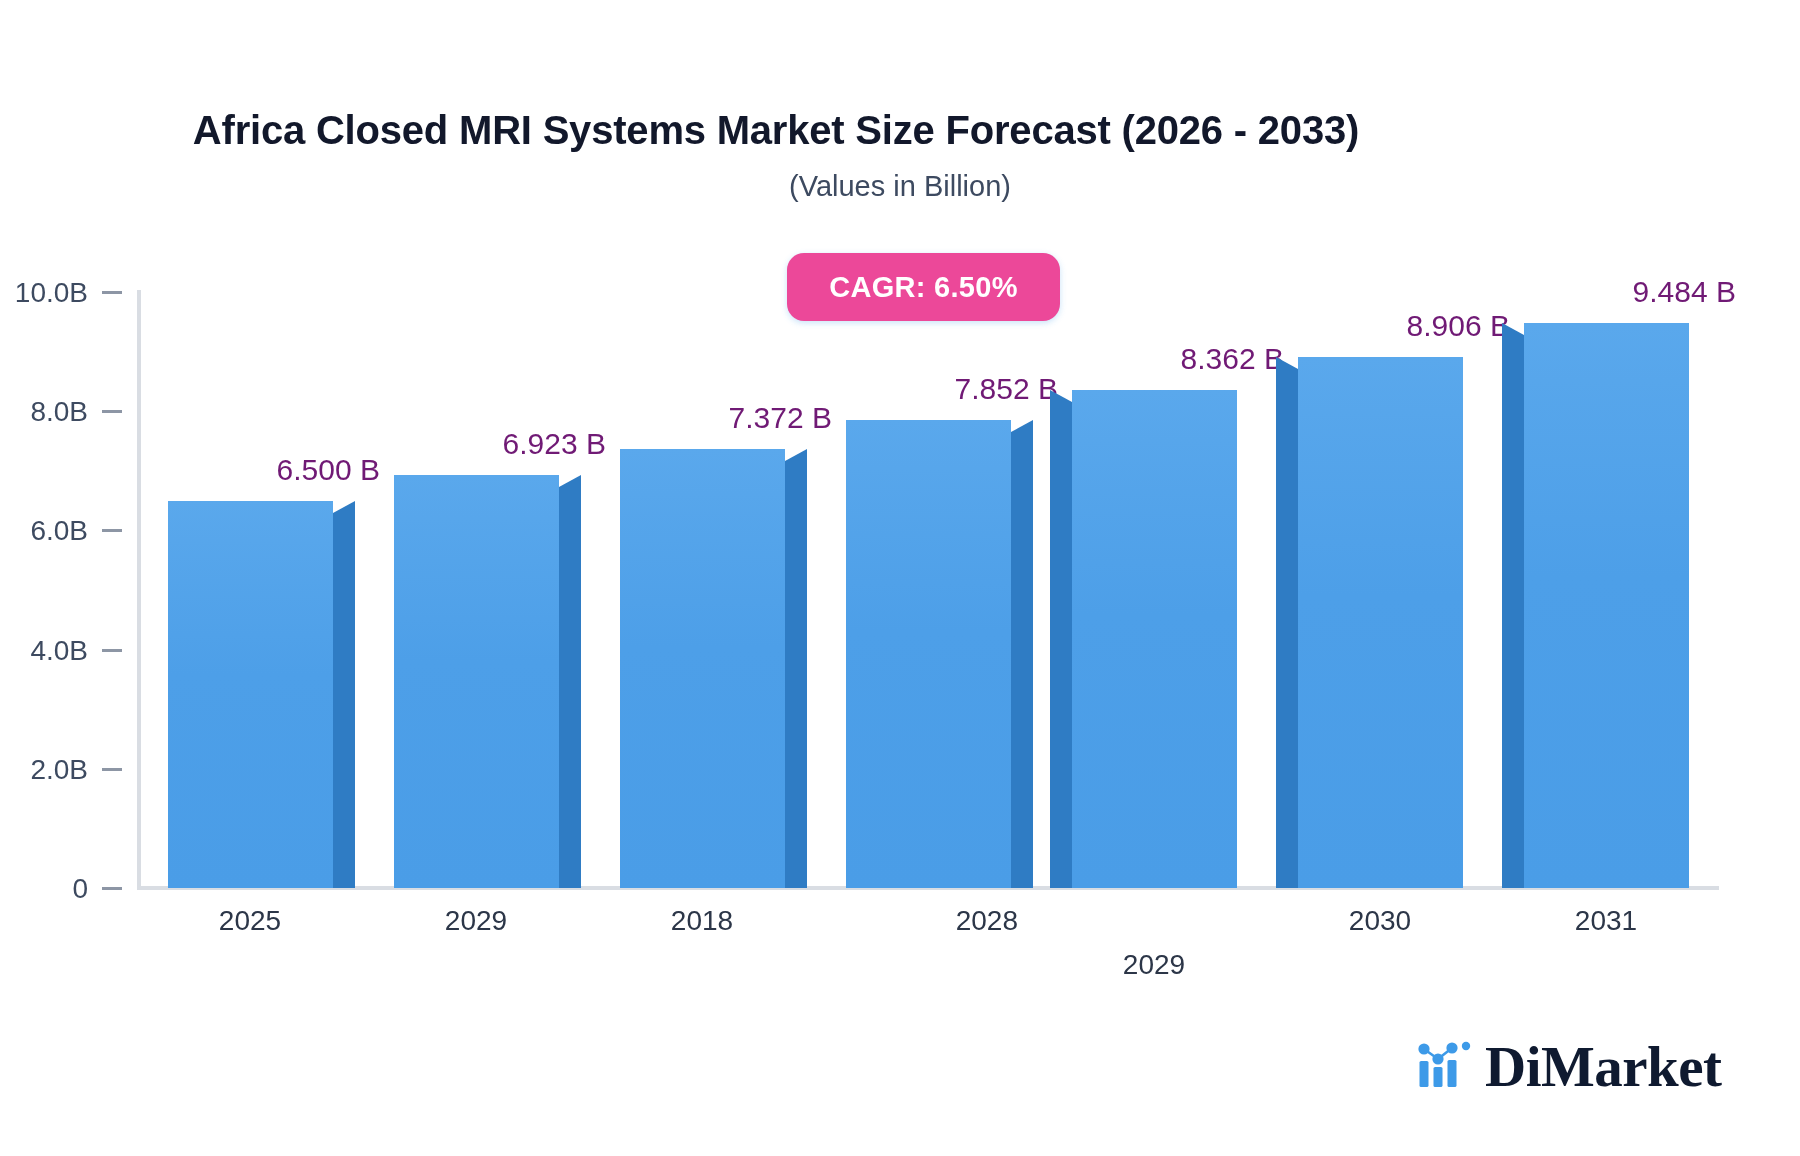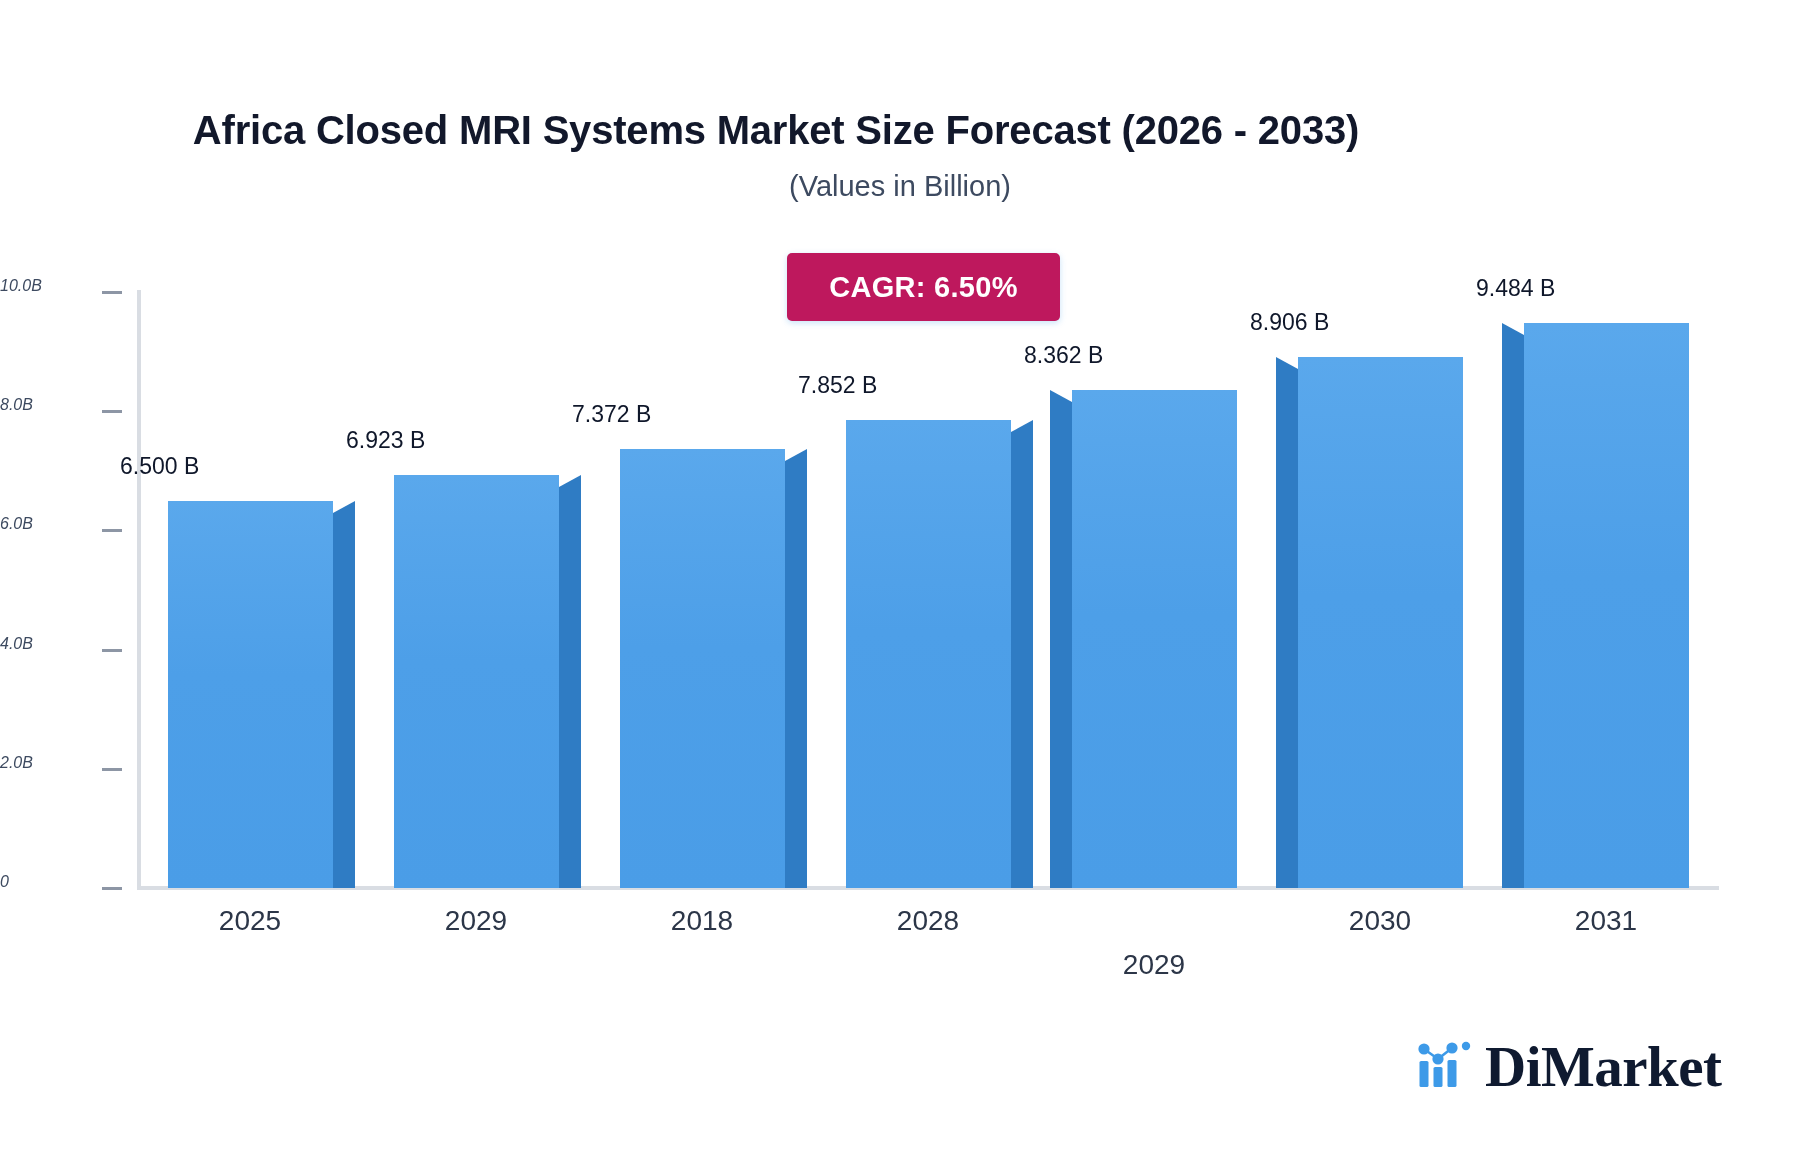--- a/index.html
+++ b/index.html
@@ -25,22 +25,22 @@
     text-align:center;
     font-size:29px;font-weight:normal;
     color:#3d4a60;
   }
 
   
   .cagr-badge{
     position:absolute;
     top:253px;left:787px;
     width:273px;height:68px;
-    background:#be185d;
-    border-radius:5px;
+    background:#ec4899;
+    border-radius:17px;
     display:flex;align-items:center;justify-content:center;
     color:#ffffff;
     font-size:29px;font-weight:bold;
     letter-spacing:0.3px;
     box-shadow:0 2px 6px rgba(61,154,232,0.28);
   }
 
   
   
   .plot{
@@ -55,25 +55,24 @@
   }
   .axis-x-line{
     position:absolute;
     left:137px;top:886px;
     width:1582px;height:4px;
     background:#d9dde3;
   }
   .ytick-label{
     position:absolute;
     right:1690px;               
-    font-size:16px;
+    font-size:28px;
     color:#3d4a60;
-    text-align:left;
+    text-align:right;
     white-space:nowrap;
-    font-style:italic;
   }
   .ytick-dash{
     position:absolute;
     width:20px;height:3px;
     background:#8d96a5;
   }
   .xtick-label{
     position:absolute;
     top:905px;
     font-size:28px;
@@ -99,23 +98,23 @@
   }
   .bar-side.left{left:-22px;
     clip-path:polygon(0 0,100% 12px,100% 100%,0 100%);
   }
   .bar-top{
     position:absolute;height:12px;
     background:#3f8fd6;
   }
   .bar-label{
     position:absolute;
-    font-size:23px;
-    color:#0f172a;
-    text-align:left;
+    font-size:30px;
+    color:#701a75;
+    text-align:right;
     white-space:nowrap;
   }
 
   
   .logo{
     position:absolute;
     left:1418px;top:1038px;
     display:flex;align-items:center;gap:13px;
   }
   .logo-text{
@@ -197,21 +196,21 @@
           <div class="bar-face"></div>
           <div class="bar-side left"></div>
           <div class="bar-top" style="width: 22px; left: -22px; top: 0px; background: transparent;"></div>
         </div>
         <div class="bar-label" style="left: 1476px; width: 260px; top: 275px;">9.484 B</div>
       </div>
     <div id="xticks">
         <div class="xtick-label" style="left: 160px; width: 180px;">2025</div>
         <div class="xtick-label" style="left: 386px; width: 180px;">2029</div>
         <div class="xtick-label" style="left: 612px; width: 180px;">2018</div>
-        <div class="xtick-label" style="left: 838px; width: 180px;">2028</div>
+        <div class="xtick-label" style="left: 838px; width: 180px; text-align: right;">2028</div>
         <div class="xtick-label" style="left: 1064px; width: 180px; margin-top: 44px;">2029</div>
         <div class="xtick-label" style="left: 1290px; width: 180px;">2030</div>
         <div class="xtick-label" style="left: 1516px; width: 180px;">2031</div>
       </div>
   </div>
 
   <div class="logo">
     <span>
       <svg width="54" height="50" viewBox="0 0 54 50" xmlns="http://www.w3.org/2000/svg">
         <circle cx="6" cy="9" r="5.6" fill="#3d9ae8"></circle>

